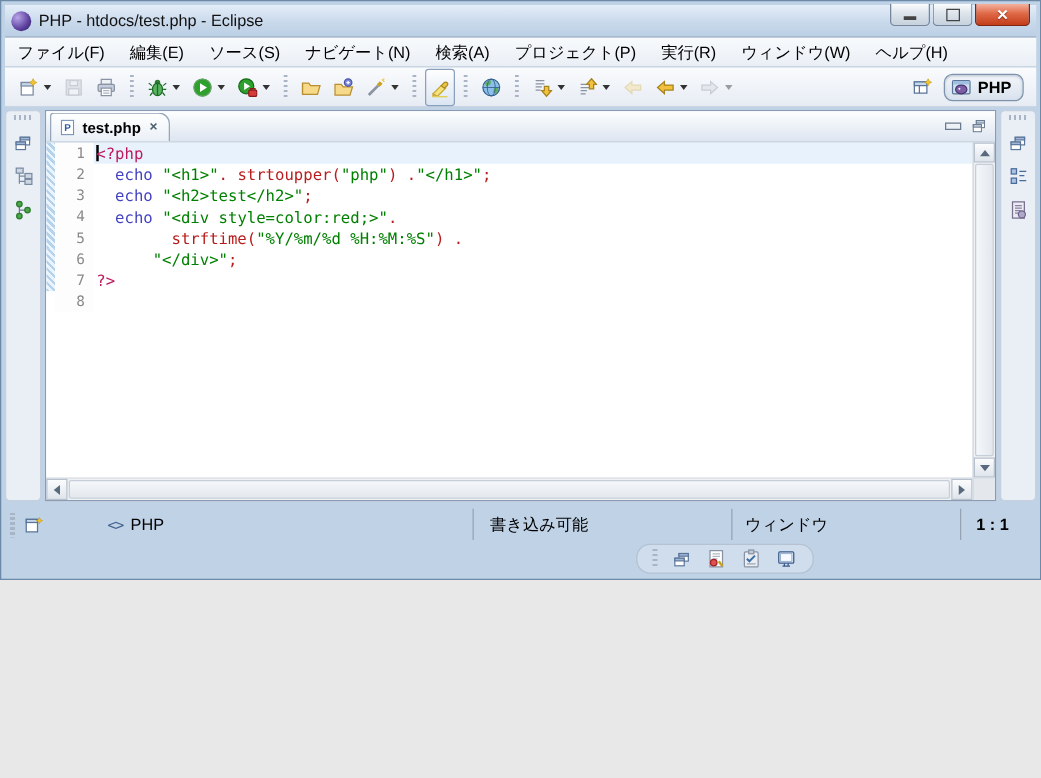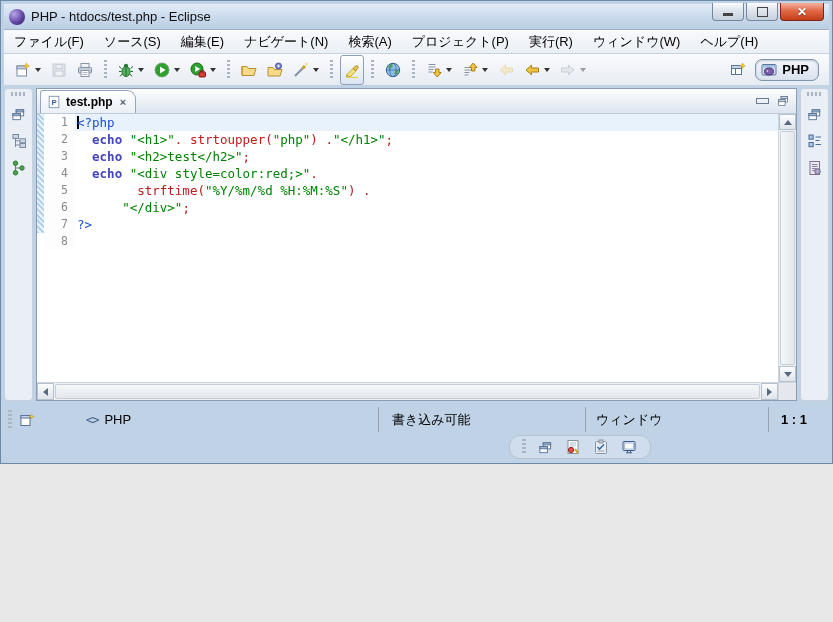--- a/index.html
+++ b/index.html
@@ -62,22 +62,22 @@
   .editor-body{flex:1;display:flex;min-height:0;}
   .code-area{flex:1;background:#fff;overflow:hidden;
     font-family:"DejaVu Sans Mono","Liberation Mono",monospace;font-size:12.5px;line-height:17px;}
   .cl{display:flex;height:17px;white-space:pre;}
   .rng{width:7px;background:#fff;}
   .rng.hatch{background:repeating-linear-gradient(45deg,#b4d2ec 0 2px,#ecf4fb 2px 4px);}
   .ln{width:24px;text-align:right;padding-right:7px;color:#8a8a8a;font-size:11.5px;background:#fdfdfd;}
   .ct{flex:1;padding-left:2px;}
   .cl.cur .ct{background:#e8f2fd;}
   .caret{display:inline-block;width:1.5px;height:13px;background:#000;vertical-align:-2px;margin-right:-1.5px;}
-  .tag{color:#1d4ed8;}
-  .kw{color:#4343c0;font-weight:bold;}
+  .tag{color:#be185d;}
+  .kw{color:#4343c0;}
   .str{color:#008000;}
   .pl{color:#b91c1c;}
   
   .vscroll{width:17px;border-left:1px solid #d0d6de;background:#eef0f3;display:flex;flex-direction:column;}
   .hscroll-row{height:17px;border-top:1px solid #d0d6de;display:flex;}
   .hscroll{flex:1;background:#eef0f3;display:flex;}
   .corner{width:17px;background:#e4e8ed;border-left:1px solid #d0d6de;}
   .sbtn{width:17px;height:16px;background:linear-gradient(#fbfcfd,#dfe5ec);border:1px solid #b8c2cf;
     display:flex;align-items:center;justify-content:center;box-sizing:border-box;}
   .hscroll .sbtn{height:17px;}
@@ -121,22 +121,22 @@
           <span class="glyph-max"></span>
         </span>
       <span class="wbtn close">
           <span class="glyph-close">✕</span>
         </span>
     </span>
   </div>
 
   <div class="menubar">
       <span class="mitem">ファイル(F)</span>
+      <span class="mitem">編集(E)</span>
       <span class="mitem">ソース(S)</span>
-      <span class="mitem">編集(E)</span>
       <span class="mitem">ナビゲート(N)</span>
       <span class="mitem">検索(A)</span>
       <span class="mitem">プロジェクト(P)</span>
       <span class="mitem">実行(R)</span>
       <span class="mitem">ウィンドウ(W)</span>
       <span class="mitem">ヘルプ(H)</span>
     </div>
 
   <div class="toolbar">
     <span style="display:flex;align-items:center;">

